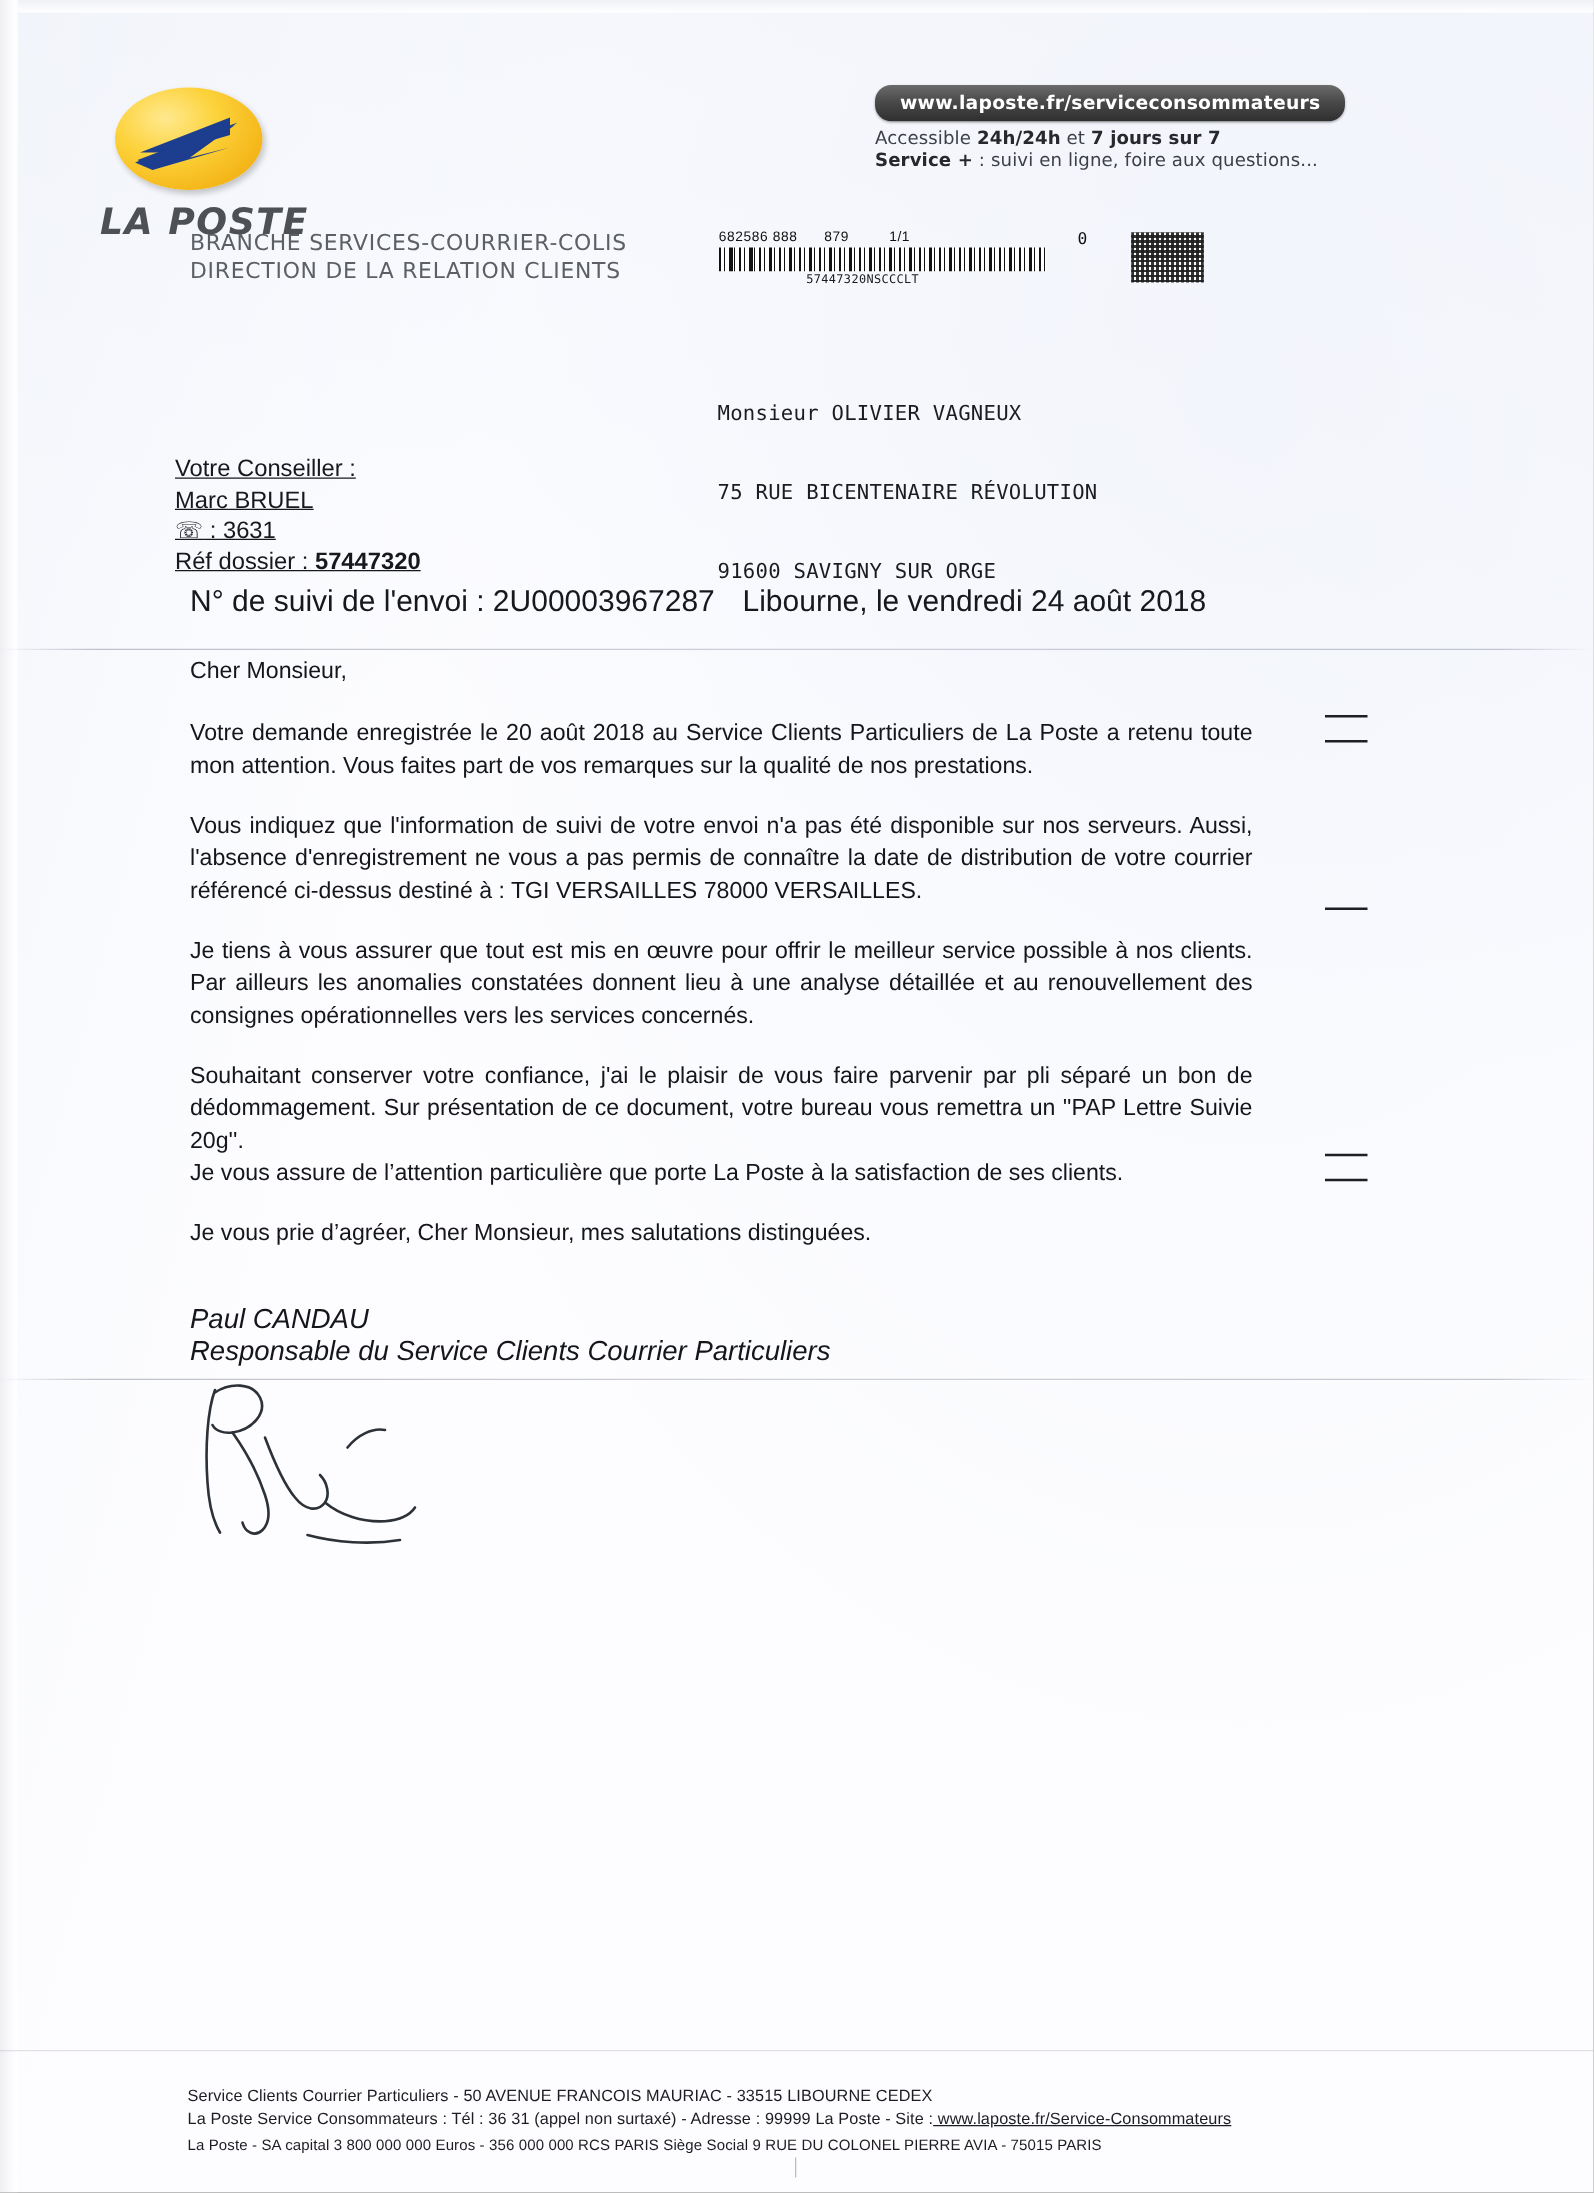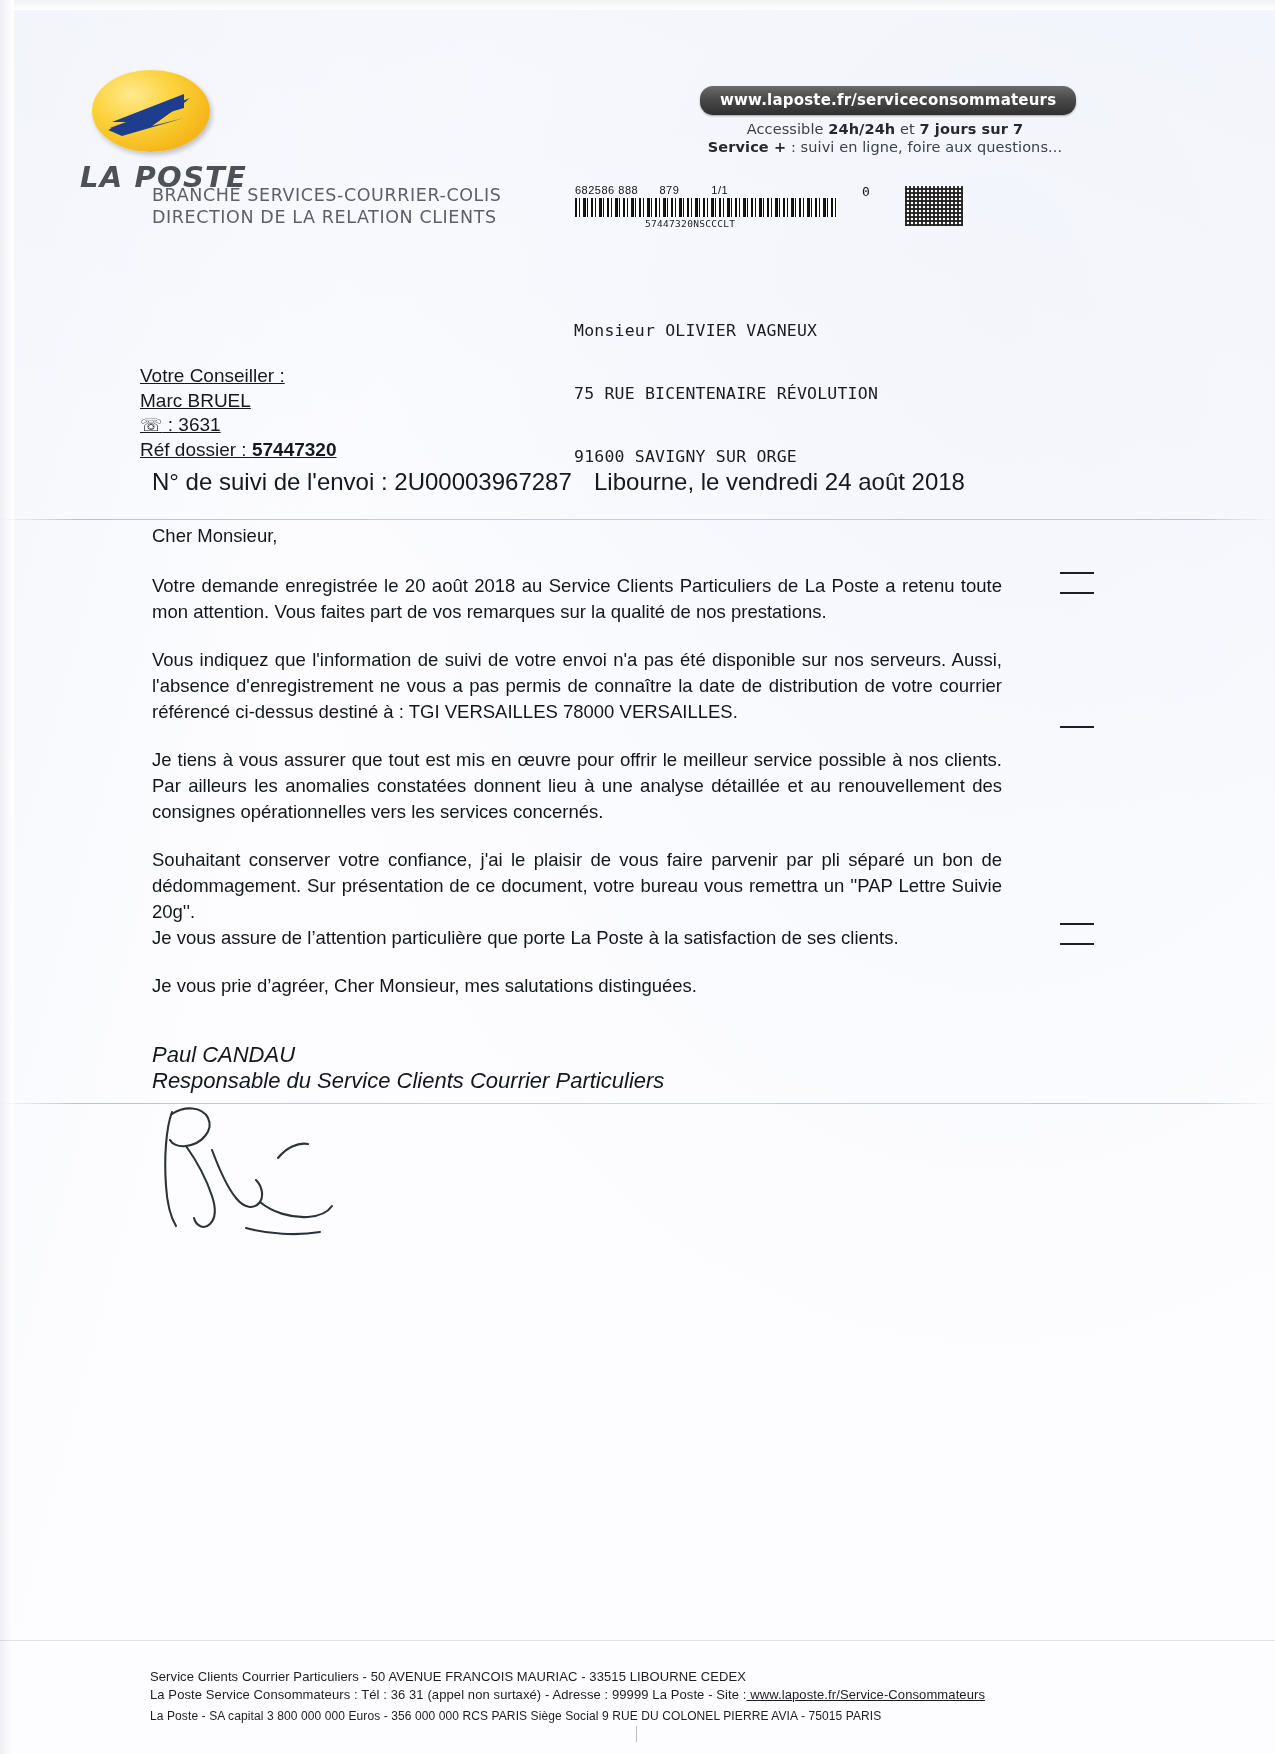--- a/index.html
+++ b/index.html
@@ -76,23 +76,22 @@
     line-height: 22px;
     letter-spacing: 0.6px;
     color: #5c6066;
     font-family: "DejaVu Sans", sans-serif;
   }
 
   
   .hdr-right {
     position: absolute;
     left: 700px;
-    top: 86px;
+    top: 68px;
     width: 370px;
-    text-align: center;
   }
   .url-pill {
     display: inline-block;
     padding: 5px 20px 6px 20px;
     border-radius: 13px;
     background: linear-gradient(180deg, #6b6b6b 0%, #4a4a4a 45%, #2f2f2f 100%);
     color: #ffffff;
     font-family: "DejaVu Sans", sans-serif;
     font-size: 15px;
     font-weight: 700;

